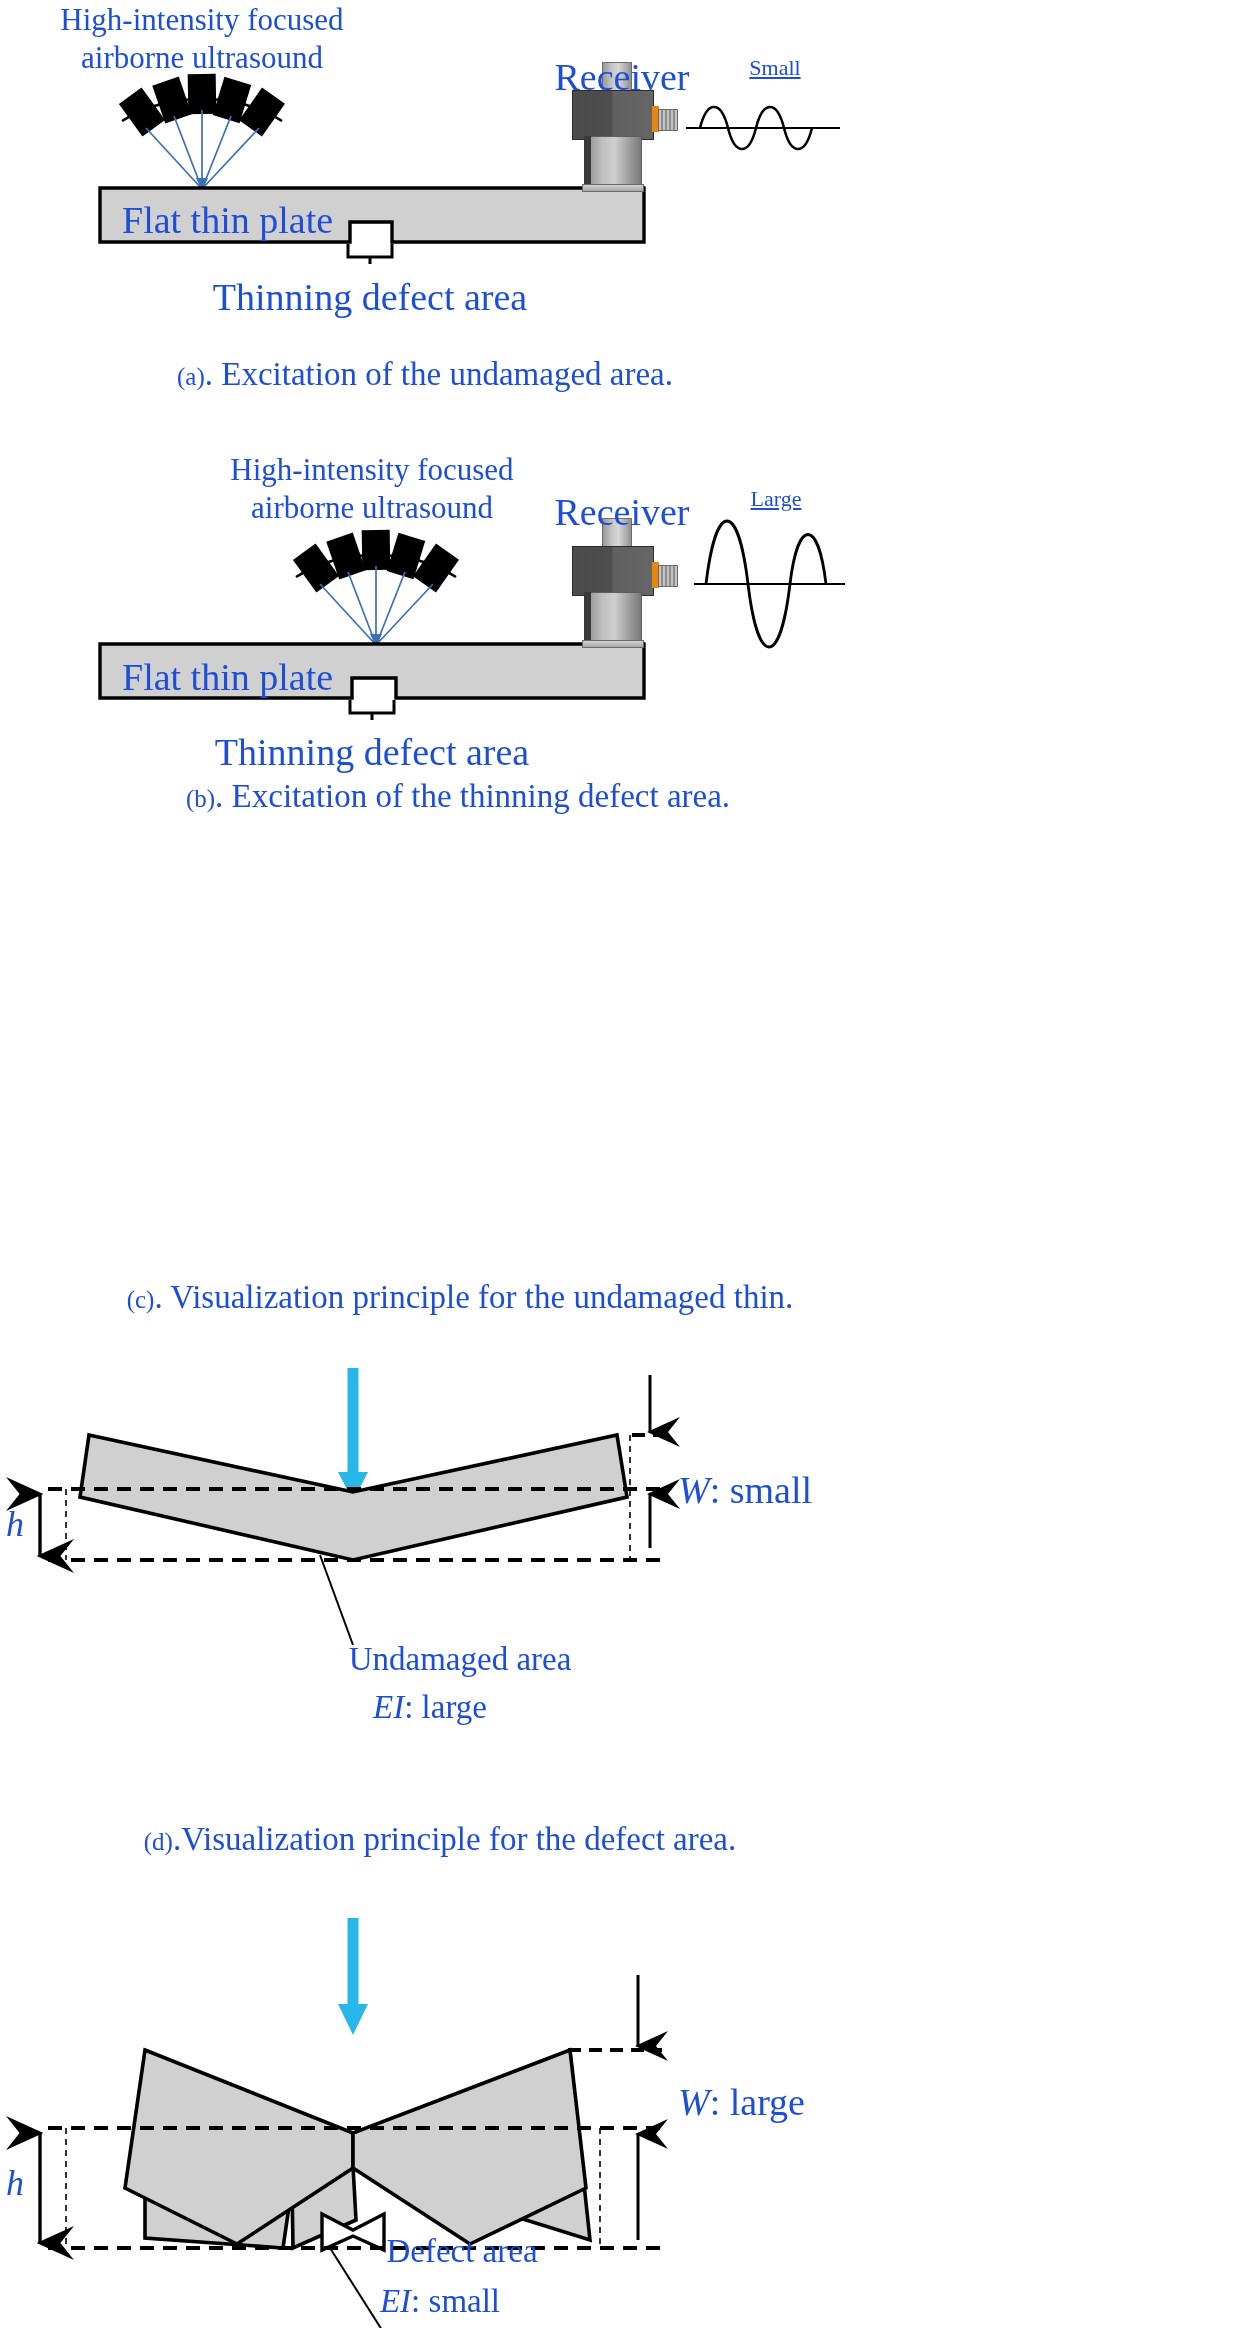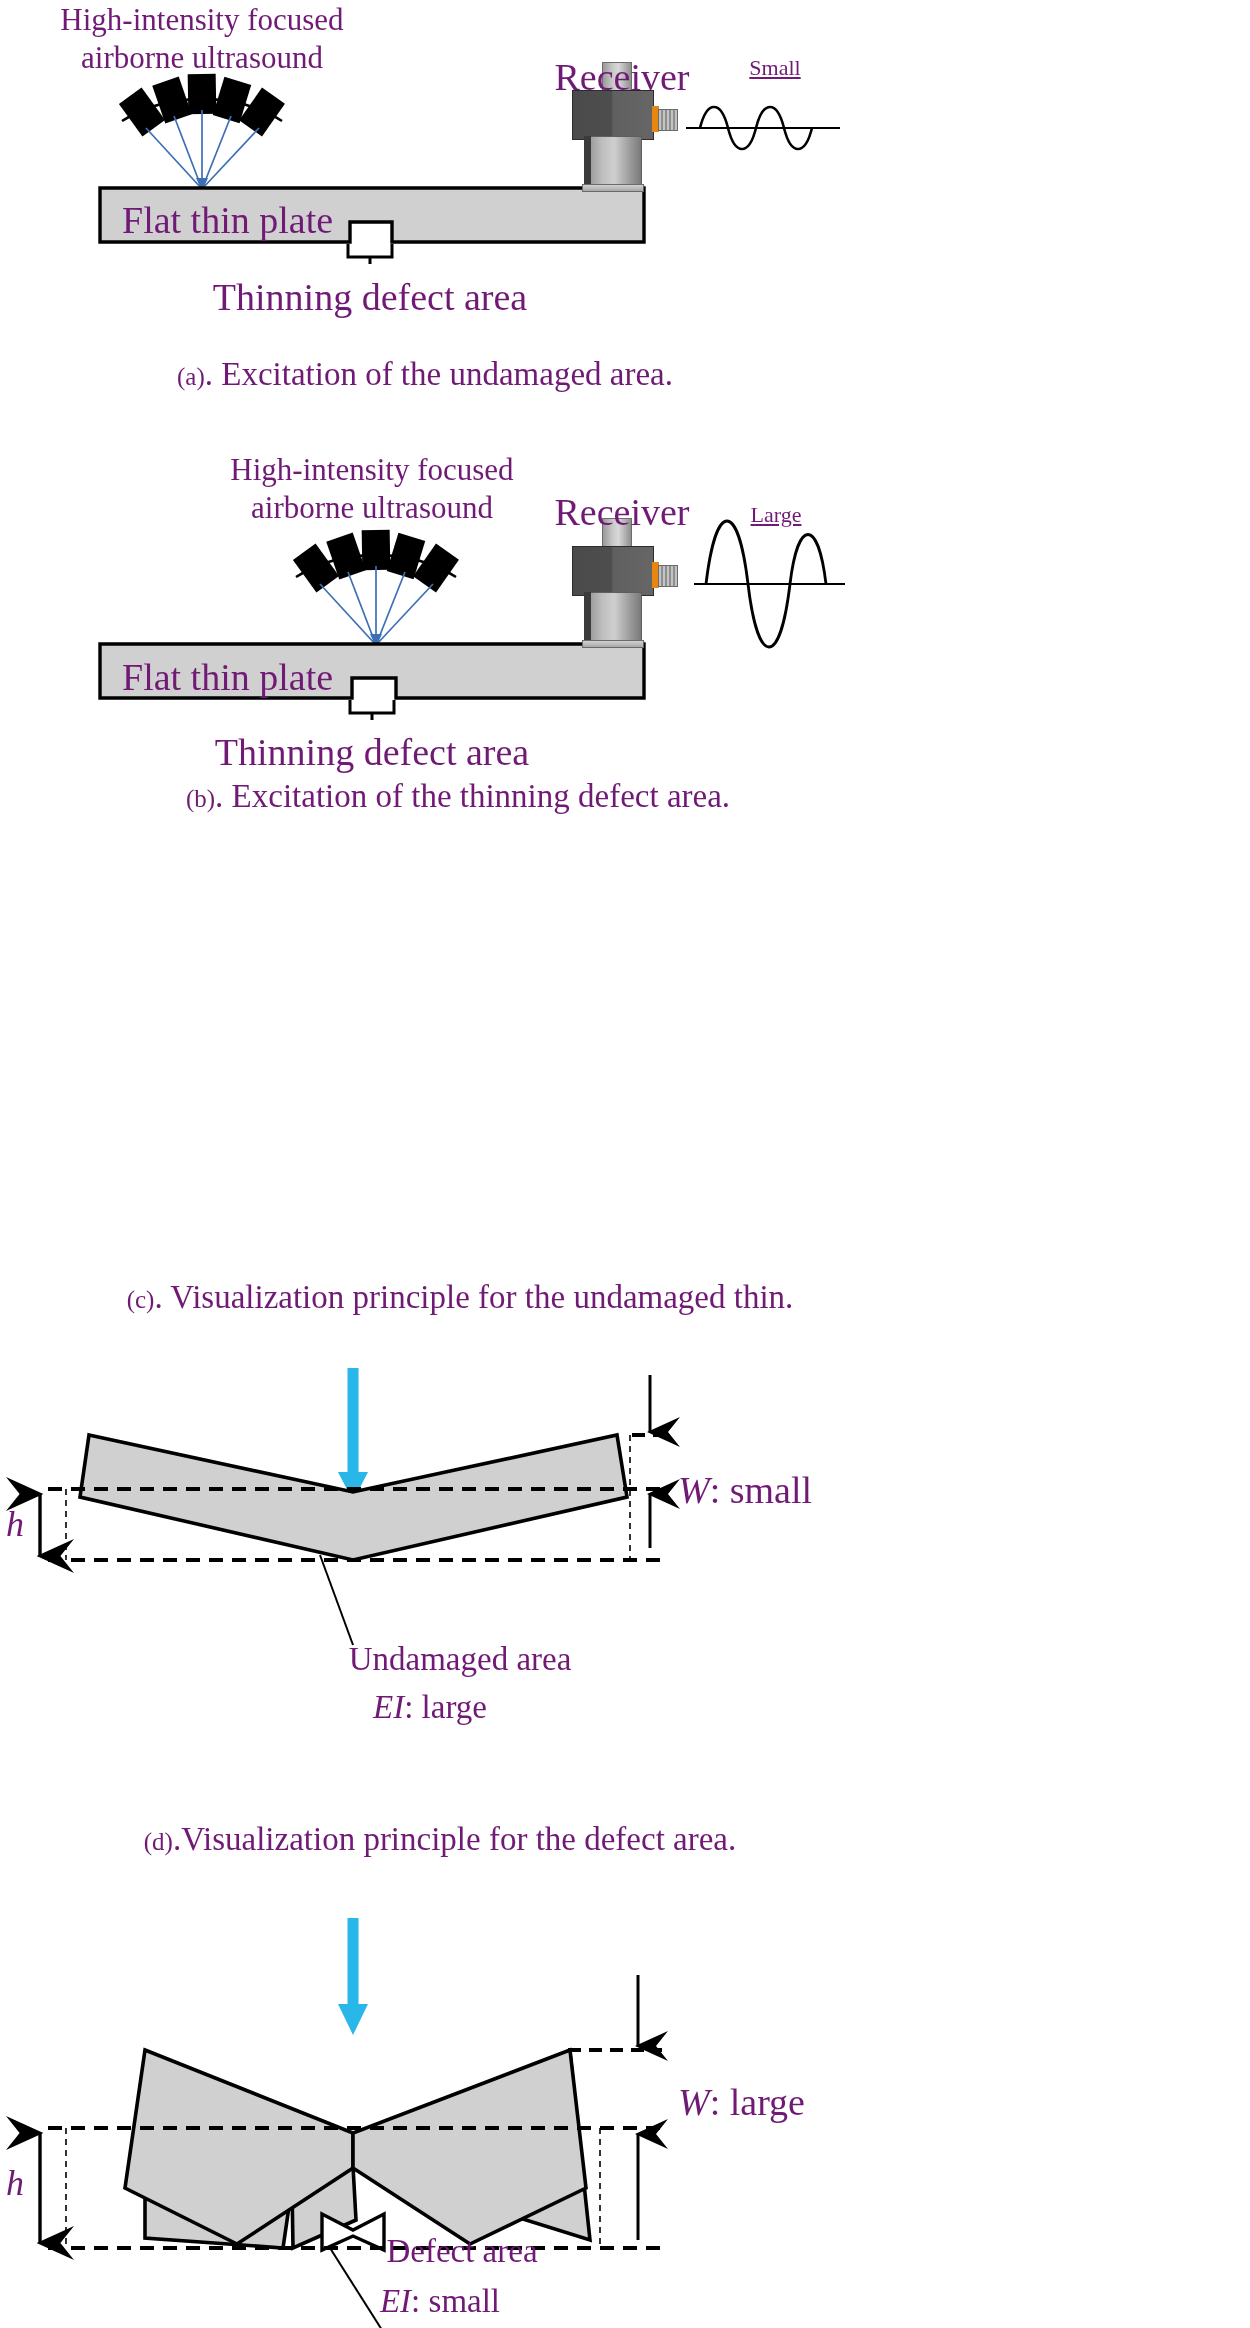--- a/index.html
+++ b/index.html
@@ -18,21 +18,21 @@
   .fig {
     position: absolute;
     left: 0; top: 0;
     width: 1250px;
     height: 2328px;
   }
   .txt {
     position: absolute;
     white-space: nowrap;
     line-height: 1.18;
-    color: #701a75;
+    color: #1d4ed8;
   }
   .center { transform: translateX(-50%); text-align: center; }
   .t-title   { font-size: 31px; }
   .t-label   { font-size: 38px; }
   .t-caption { font-size: 33px; }
   .t-cap-par { font-size: 25px; }
   .t-small   { font-size: 22px; text-decoration: underline; }
   .ital { font-style: italic; }
 
   
@@ -235,21 +235,21 @@
 
 <div class="txt center" style="left:425px; top:335px;margin-top:20px;">
   <span class="t-cap-par">(a)</span><span class="t-caption">. Excitation of the undamaged area.</span>
 </div>
 
 <div class="txt t-title center" style="left:372px; top:452px;">High-intensity focused</div>
 <div class="txt t-title center" style="left:372px; top:490px;">airborne ultrasound</div>
 
 <div class="txt t-label center" style="left:622px; top:490px;">Receiver</div>
 
-<div class="txt t-small center" style="left:776px; top:486px;margin-top:16px;">Large</div>
+<div class="txt t-small center" style="left:776px; top:486px;">Large</div>
 
 <div class="txt t-label" style="left:122px; top:655px;">Flat thin plate</div>
 
 <div class="txt t-label center" style="left:372px; top:730px;">Thinning defect area</div>
 
 <div class="txt center" style="left:458px; top:777px;">
   <span class="t-cap-par">(b)</span><span class="t-caption">. Excitation of the thinning defect area.</span>
 </div>
 
 <div class="txt center" style="left:460px; top:1278px;">

